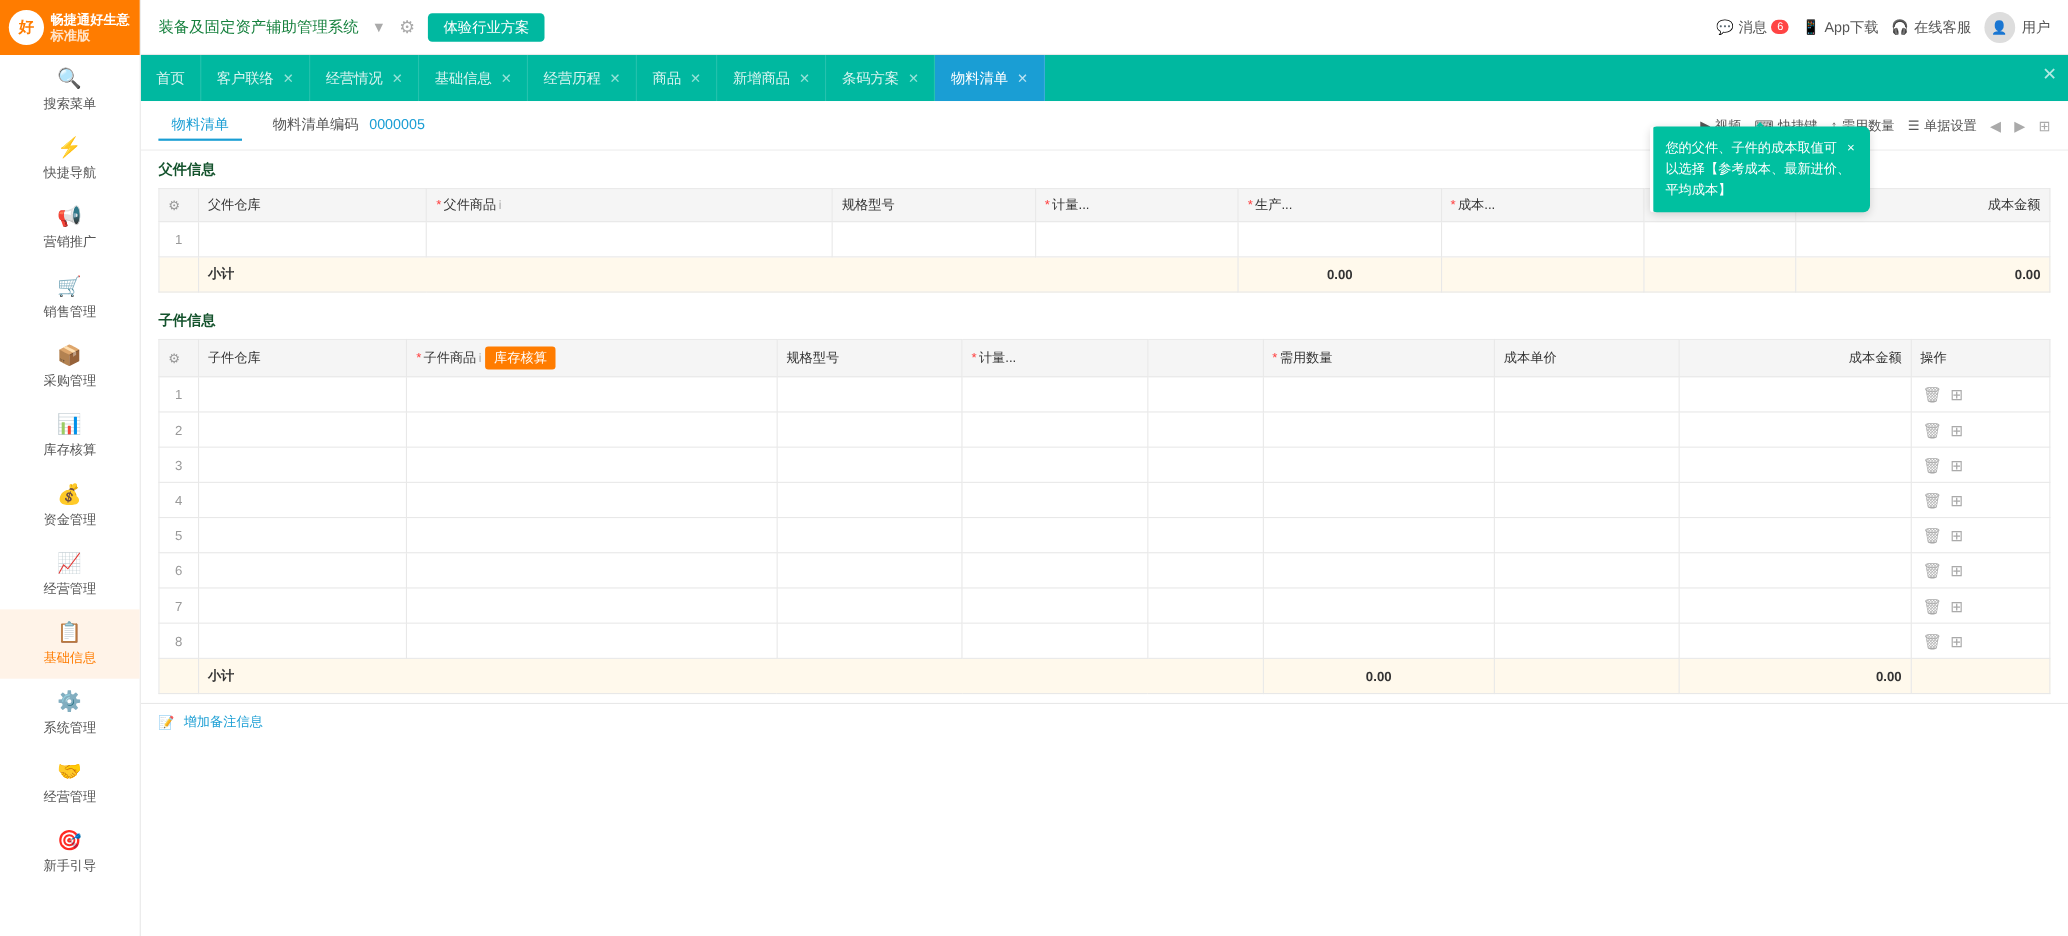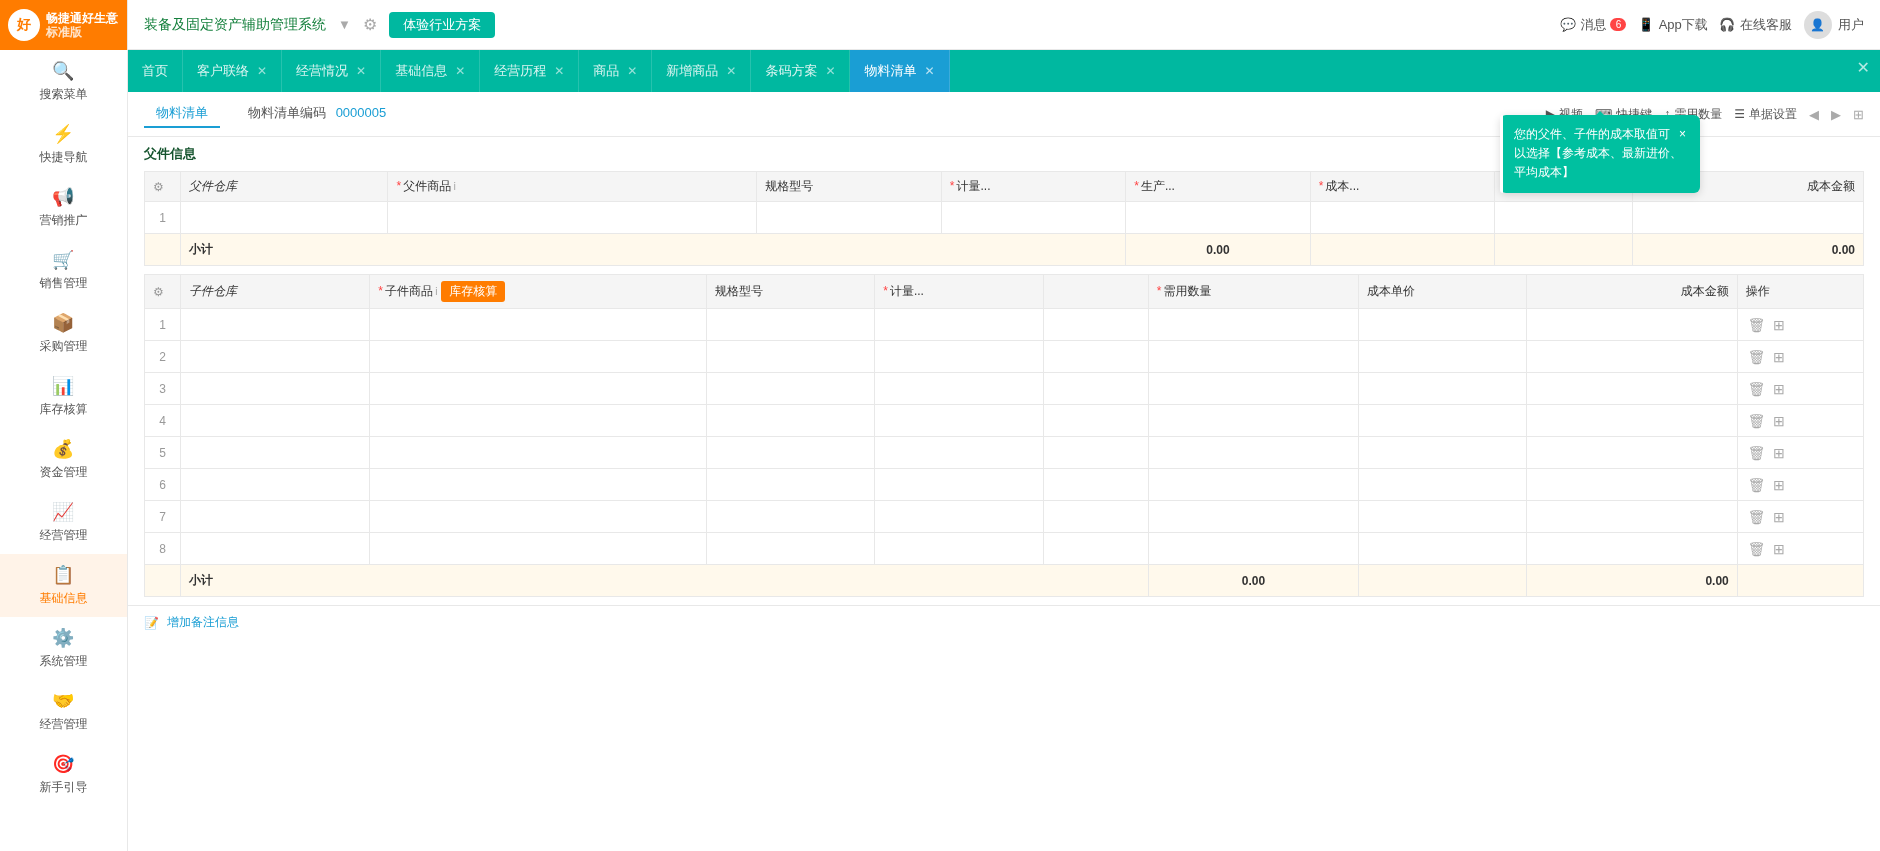--- a/index.html
+++ b/index.html
@@ -162,21 +162,21 @@
     .tooltip-close { float: right; cursor: pointer; margin-left: 8px; }
     .tooltip-line { width: 3px; background: #fff; position: absolute; left: 0; top: 0; bottom: 0; border-radius: 3px 0 0 3px; }
 
     
     .nav-tabs-wrapper { position: relative; }
 
     
     .bottom-add { display: flex; align-items: center; gap: 8px; padding: 8px 16px; border-top: 1px solid #e8e8e8; color: #1a9ed4; cursor: pointer; font-size: 12px; }
 
     .col-settings { width: 36px; }
-    .col-warehouse { min-width: 90px; font-style: italic; }
+    .col-warehouse { min-width: 90px; }
     .col-product { min-width: 160px; }
     .col-spec { min-width: 80px; }
     .col-unit { min-width: 80px; }
     .col-produce { min-width: 80px; }
     .col-cost { min-width: 80px; }
     .col-amount { min-width: 100px; }
     .col-qty { min-width: 100px; }
     .col-unit-price { min-width: 80px; }
     .col-action { min-width: 60px; }
 
@@ -377,20 +377,21 @@
             <td colspan="4">小计</td>
             <td style="text-align:center;font-weight:bold;">0.00</td>
             <td></td>
             <td></td>
             <td style="text-align:right;font-weight:bold;">0.00</td>
           </tr>
         </tbody>
       </table>
     </div>
 
+    <div class="section-header">子件信息</div>
     <div class="table-wrapper">
       <table class="data-table">
         <thead>
           <tr>
             <th class="col-settings"><span class="settings-icon">⚙</span></th>
             <th class="col-warehouse">子件仓库</th>
             <th class="col-product">
               <span class="required-mark">*</span>子件商品<span class="info-icon">ℹ</span>
               <button class="scan-btn">库存核算</button>
             </th>

